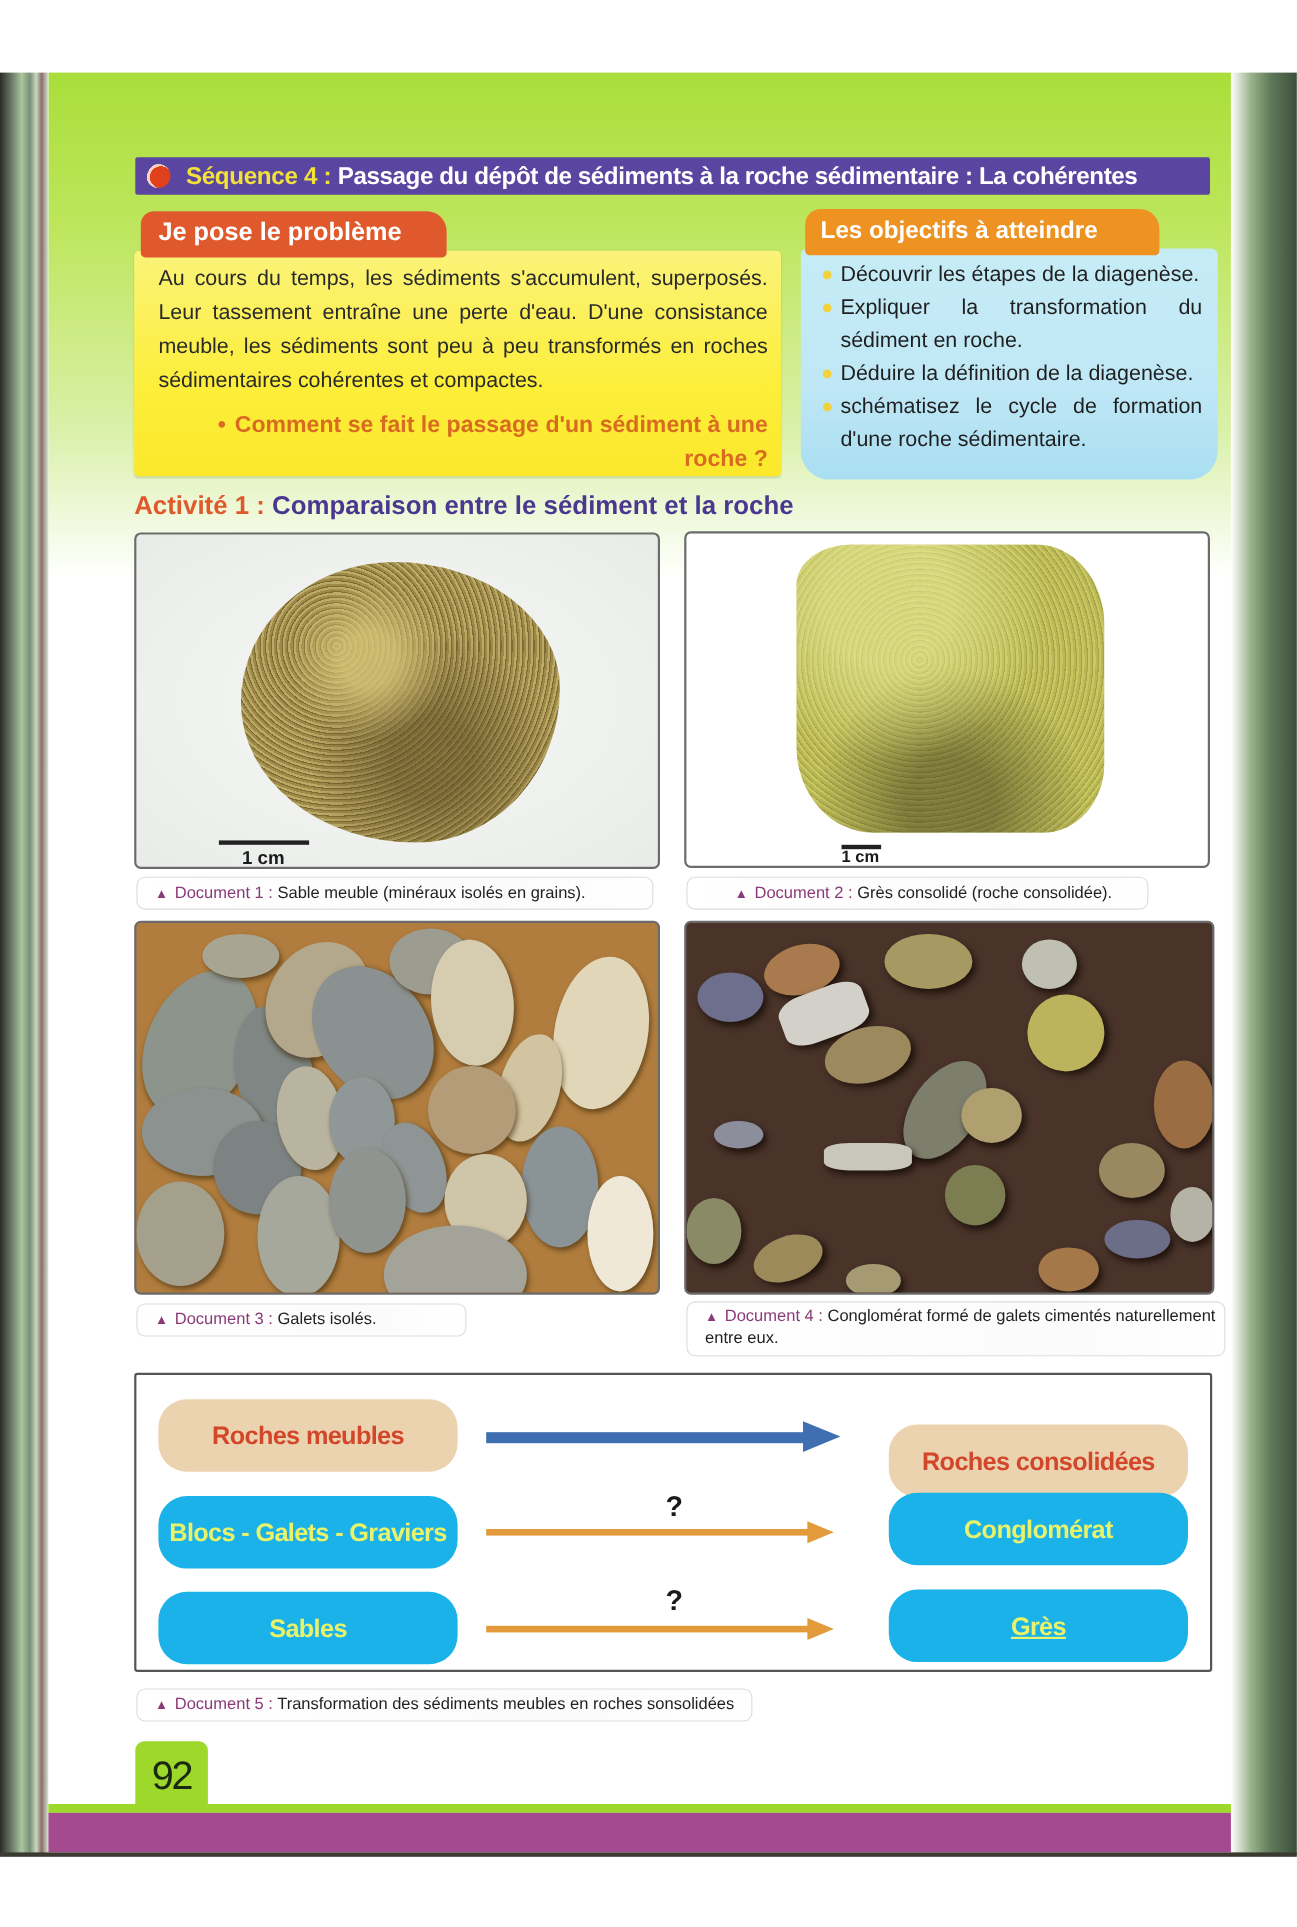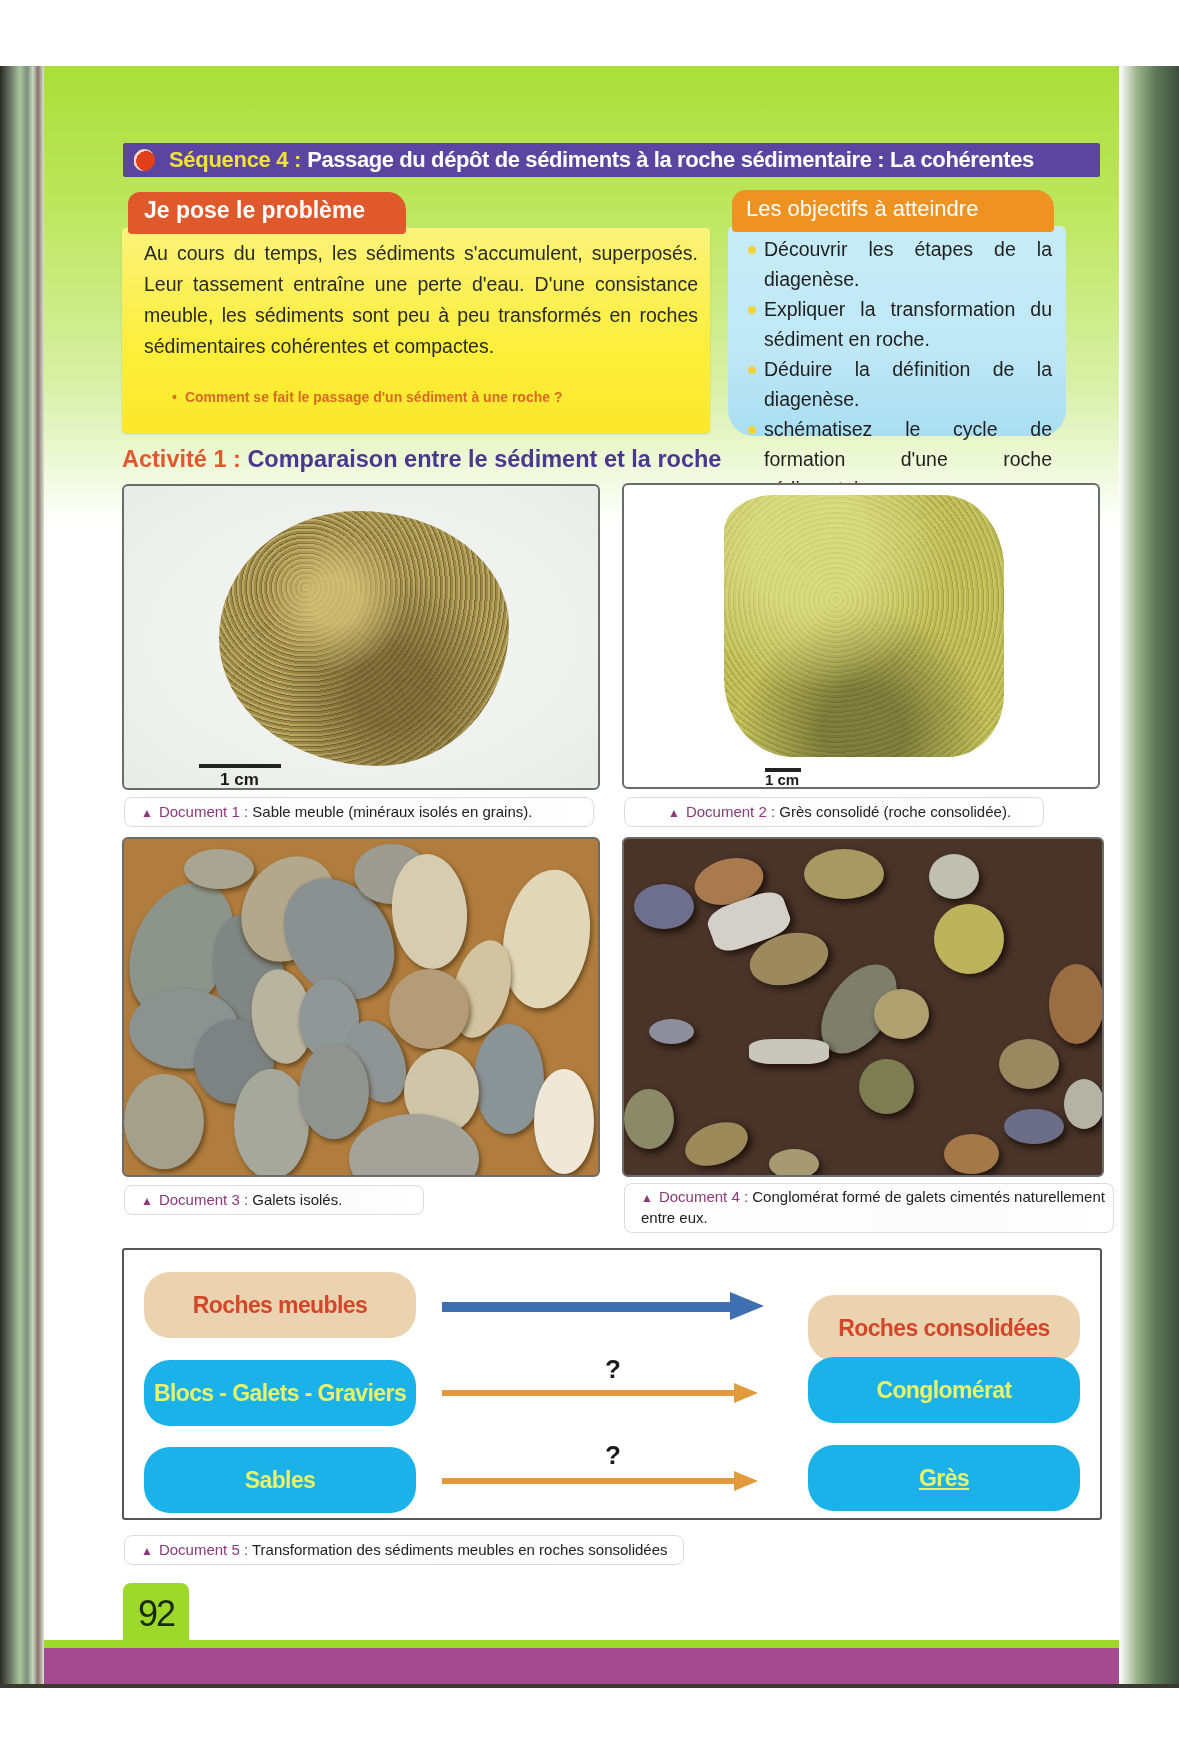--- a/index.html
+++ b/index.html
@@ -54,33 +54,33 @@
     color: #ffffff; font-weight: bold; font-size: 23px; padding: 5px 0 0 16px;
   }
   .problem-box {
     position: absolute; left: 122px; top: 228px; width: 588px; height: 205px;
     background: linear-gradient(180deg, #fbf37a 0%, #fcee3a 60%, #fbe82b 100%);
     border-radius: 4px; padding: 10px 12px 0 22px;
     box-shadow: 0 1px 2px rgba(0,0,0,0.15);
   }
   .problem-text { font-size: 19.5px; line-height: 31px; color: #2a2a2a; text-align: justify; }
   .problem-question {
-    margin-top: 20px; padding-left: 48px; text-indent: -20px;
-    font-size: 14px; line-height: 31px; font-weight: bold; color: #d96a22;
+    margin-top: 9px; padding-left: 48px; text-indent: -20px;
+    font-size: 21px; line-height: 31px; font-weight: bold; color: #d96a22; text-align: right;
   }
   .problem-question .bullet { color: #d96a22; margin-right: 8px; }
 
   
   .obj-tab {
     position: absolute; left: 732px; top: 190px; width: 322px; height: 42px;
     background: #ee9222; border-radius: 14px 18px 4px 4px;
-    color: #ffffff; font-weight: normal; font-size: 22px; padding: 6px 0 16px 14px;
+    color: #ffffff; font-weight: bold; font-size: 22px; padding: 6px 0 16px 14px;
   }
   .obj-box {
-    position: absolute; left: 728px; top: 226px; width: 338px; height: 210px;
+    position: absolute; left: 728px; top: 226px; width: 379px; height: 210px;
     background: linear-gradient(180deg, #c6ecf6 0%, #bfe7f5 60%, #a9def2 100%);
     border-radius: 6px 6px 26px 26px; padding: 8px 14px 0 16px;
   }
   .obj-item { font-size: 19.5px; line-height: 30px; color: #1f1f1f; position: relative; padding-left: 20px; text-align: justify; }
   .obj-item .dot {
     position: absolute; left: 4px; top: 12px; width: 8px; height: 8px; border-radius: 50%; background: #f2d23a;
   }
 
   
   .activity {

